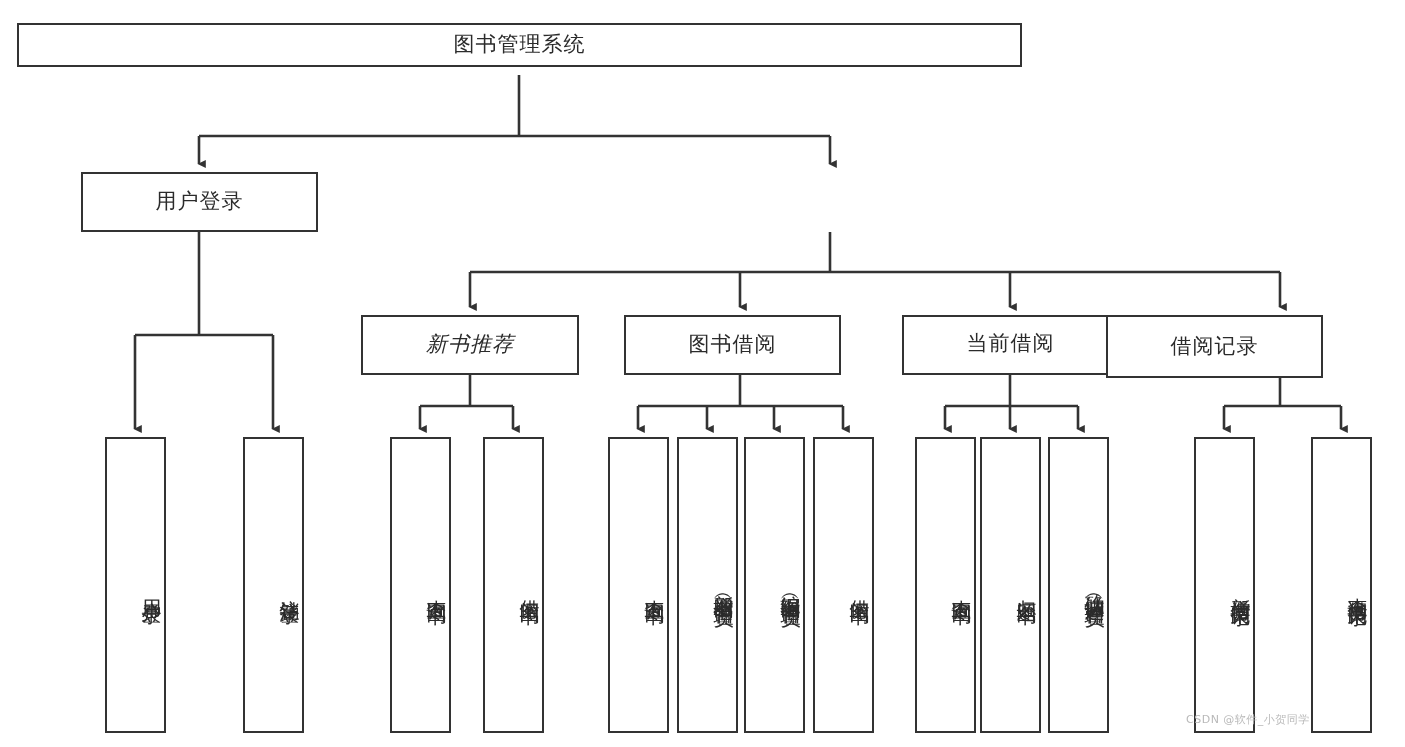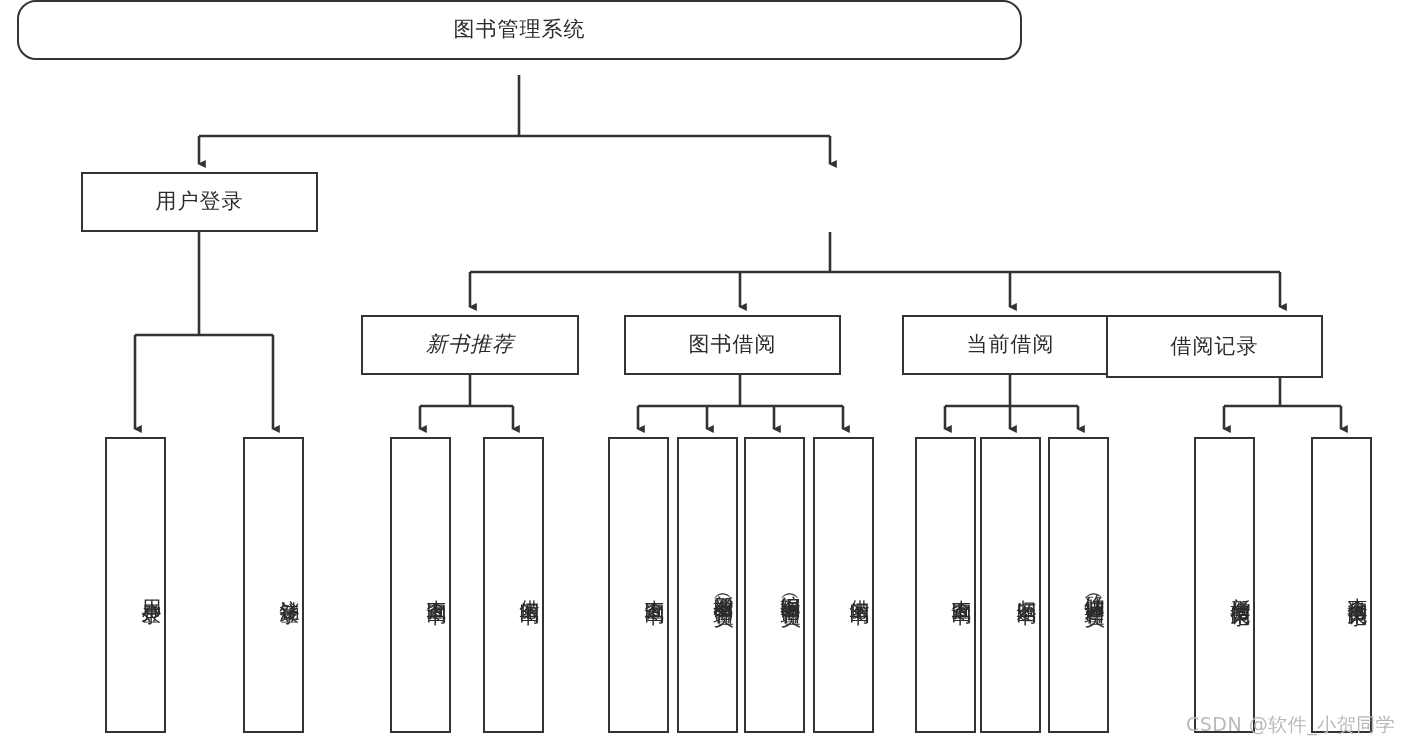--- a/index.html
+++ b/index.html
@@ -59,21 +59,21 @@
   }
   .node-v .vtext {
     writing-mode: vertical-rl;
     text-orientation: upright;
     display: block;
   }
   .watermark {
     position: absolute;
     left: 1186px;
     top: 712px;
-    font-size: 19px;
+    font-size: 11px;
     color: #b9b9b9;
     white-space: nowrap;
     letter-spacing: 0.5px;
   }
 </style>
 </head>
 <body>
 
 <div id="diagram-root">
 
@@ -118,38 +118,38 @@
     <path d="M945,406 L945,429" stroke="#333333" stroke-width="2.6" fill="none" marker-end="url(#arrow)"></path>
     <path d="M1010,406 L1010,429" stroke="#333333" stroke-width="2.6" fill="none" marker-end="url(#arrow)"></path>
     <path d="M1078,406 L1078,429" stroke="#333333" stroke-width="2.6" fill="none" marker-end="url(#arrow)"></path>
 
     <path d="M1280,375 L1280,406" stroke="#333333" stroke-width="2.6" fill="none"></path>
     <path d="M1224,406 L1341,406" stroke="#333333" stroke-width="2.6" fill="none"></path>
     <path d="M1224,406 L1224,429" stroke="#333333" stroke-width="2.6" fill="none" marker-end="url(#arrow)"></path>
     <path d="M1341,406 L1341,429" stroke="#333333" stroke-width="2.6" fill="none" marker-end="url(#arrow)"></path>
   </svg>
 
-  <div class="node node-h node-root" style="left:17px; top:0; width:1005px; height:60px;border-radius:19px;">
+  <div class="node node-h node-root" style="left:17px; top:23px; width:1005px; height:44px;">
     <span>图书管理系统</span>
   </div>
 
   <div class="node node-h" style="left:81px; top:172px; width:237px; height:60px;">
     <span>用户登录</span>
   </div>
 
 
   <div class="node node-h" style="left:361px; top:315px; width:218px; height:60px;font-style:italic;">
     <span>新书推荐</span>
   </div>
 
   <div class="node node-h" style="left:624px; top:315px; width:217px; height:60px;">
     <span>图书借阅</span>
   </div>
 
-  <div class="node node-h" style="left:902px; top:315px; width:217px; height:60px;">
+  <div class="node node-h" style="left:902px; top:315px; width:217px; height:60px;font-family:Liberation Mono, monospace;">
     <span>当前借阅</span>
   </div>
 
   <div class="node node-h" style="left:1106px; top:315px; width:217px; height:63px;">
     <span>借阅记录</span>
   </div>
 
   <div class="node node-v" style="left:105px; top:437px; width:61px; height:296px;">
     <span class="vtext">用户登录</span>
   </div>

